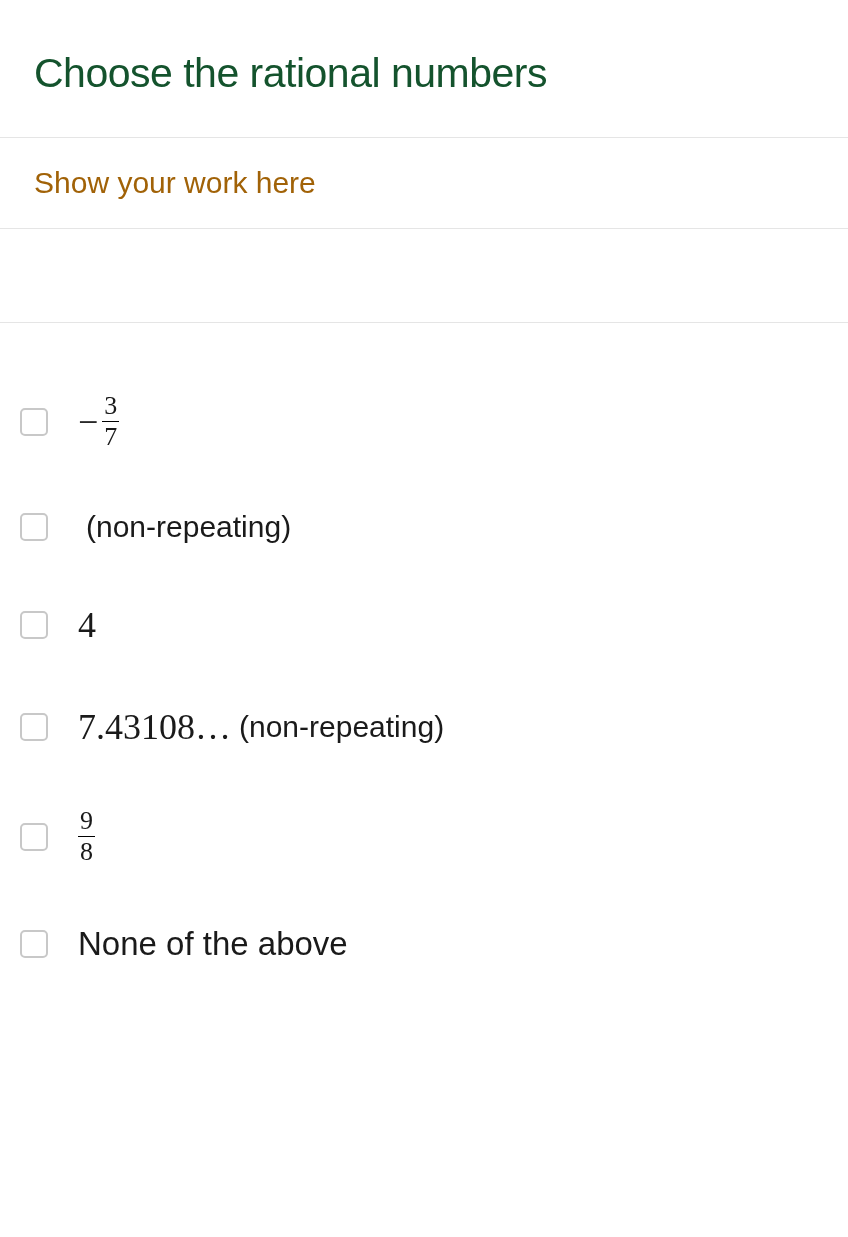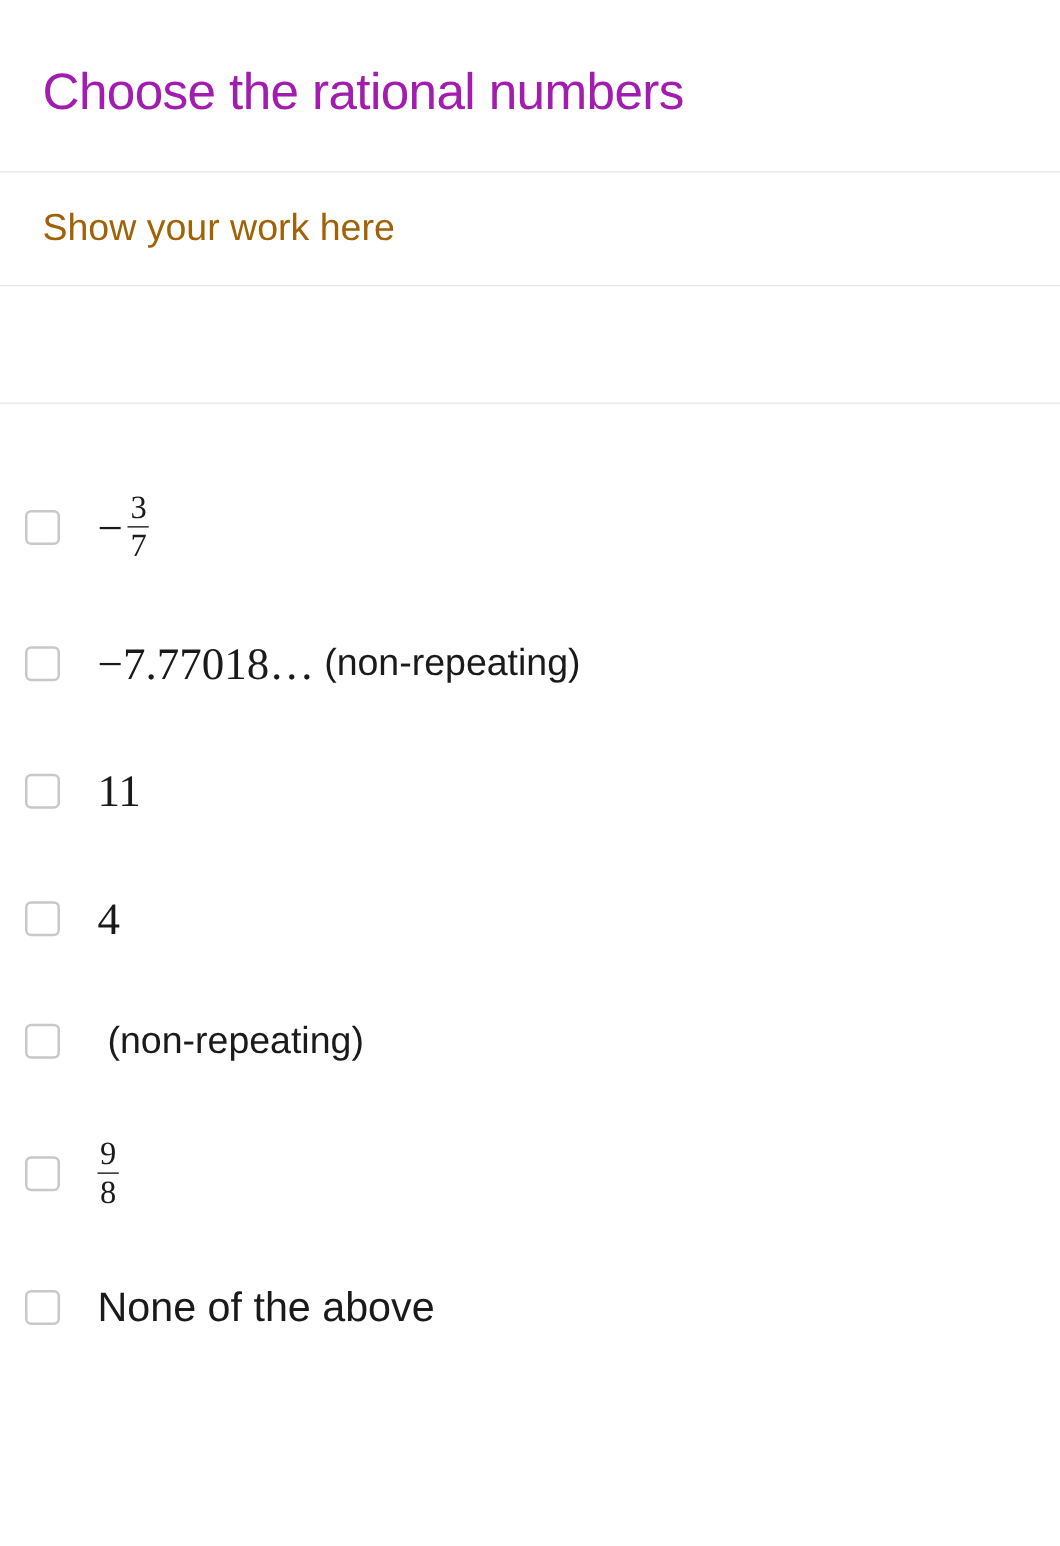--- a/index.html
+++ b/index.html
@@ -11,21 +11,21 @@
       font-family: -apple-system, BlinkMacSystemFont, 'Segoe UI', sans-serif;
       background: #fff;
       width: 848px;
     }
     .header {
       padding: 50px 34px 40px 34px;
     }
     .question-title {
       font-size: 41px;
       font-weight: 500;
-      color: #a21caf;
+      color: #14532d;
       letter-spacing: -0.5px;
     }
     .divider {
       height: 1px;
       background: #e5e5e5;
       width: 100%;
     }
     .work-area {
       padding: 28px 34px;
     }
@@ -119,42 +119,36 @@
       <span class="fraction">
         <span class="frac-num">3</span>
         <span class="frac-den">7</span>
       </span>
     </div>
   </div>
 
   <div class="option-row">
     <div class="checkbox"></div>
     <div class="option-label">
-      <span>−7.77018…</span>
       <span class="annotation">(non-repeating)</span>
     </div>
   </div>
 
-  <div class="option-row">
-    <div class="checkbox"></div>
-    <div class="option-label">
-      <span>11</span>
-    </div>
-  </div>
 
   <div class="option-row">
     <div class="checkbox"></div>
     <div class="option-label">
       <span>4</span>
     </div>
   </div>
 
   <div class="option-row">
     <div class="checkbox"></div>
     <div class="option-label">
+      <span>7.43108…</span>
       <span class="annotation">(non-repeating)</span>
     </div>
   </div>
 
   <div class="option-row">
     <div class="checkbox"></div>
     <div class="option-label">
       <span class="fraction" style="margin-left:0;">
         <span class="frac-num">9</span>
         <span class="frac-den">8</span>

